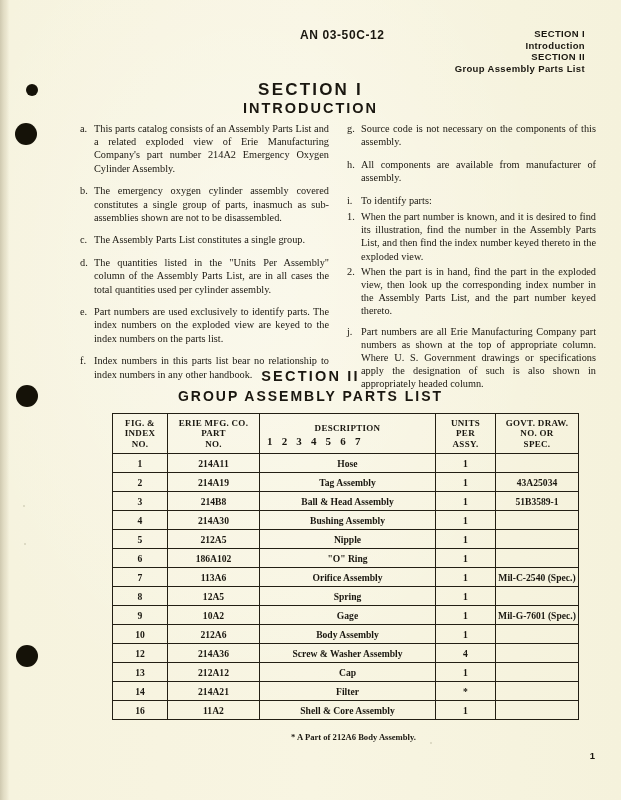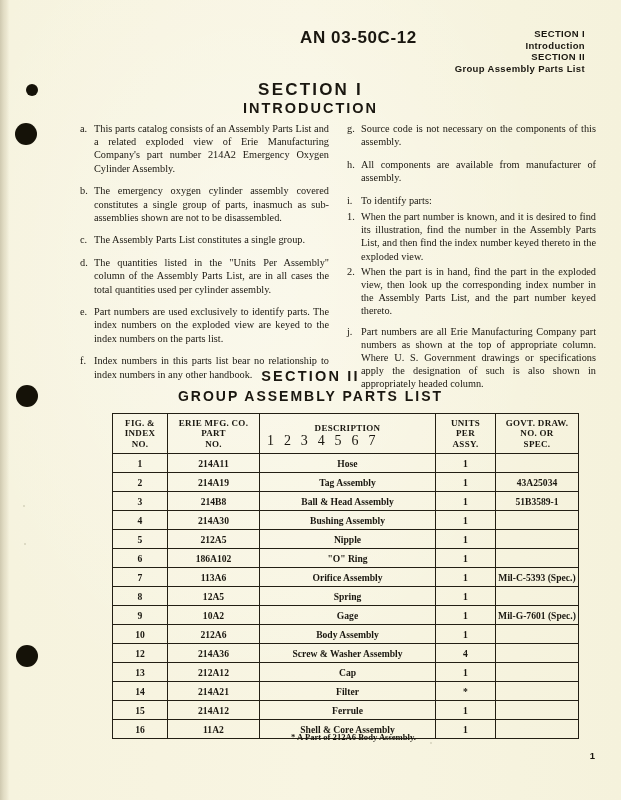--- a/index.html
+++ b/index.html
@@ -45,21 +45,21 @@
     left: 0; right: 18px;
     top: 28px;
     height: 46px;
   }
   #doc-number {
     position: absolute;
     left: 300px;
     top: 0px;
     font-family: "Liberation Sans", "DejaVu Sans", sans-serif;
     font-weight: bold;
-    font-size: 17px;
+    font-size: 12px;
     letter-spacing: 0.6px;
     white-space: nowrap;
   }
   #runhead-right {
     position: absolute;
     right: 18px;
     top: 0px;
     text-align: right;
     font-family: "Liberation Sans", "DejaVu Sans", sans-serif;
     font-weight: bold;
@@ -138,25 +138,25 @@
     line-height: 10.4px;
     text-align: center;
     vertical-align: middle;
     padding: 4px 1px 4px 1px;
     letter-spacing: 0.3px;
   }
   #parts-table thead th.desc-head {
     padding-bottom: 2px;
   }
   .desc-numbers {
-    font-size: 14px;
+    font-size: 11px;
     letter-spacing: 3.2px;
     display: block;
     margin-top: 2px;
-    font-weight: normal;
+    font-weight: bold;
     text-align: left;
     padding-left: 6px;
   }
   #parts-table tbody td {
     height: 19px;
     font-size: 9.6px;
     font-weight: bold;
     vertical-align: middle;
   }
   td.c-index { text-align: center; }
@@ -361,21 +361,21 @@
         <td class="c-part">186A102</td>
         <td class="c-desc">"O" Ring</td>
         <td class="c-units">1</td>
         <td class="c-govt"></td>
       </tr>
       <tr>
         <td class="c-index">7</td>
         <td class="c-part">113A6</td>
         <td class="c-desc">Orifice Assembly</td>
         <td class="c-units">1</td>
-        <td class="c-govt">Mil-C-5393  (Spec.)</td>
+        <td class="c-govt">Mil-C-2540  (Spec.)</td>
       </tr>
       <tr>
         <td class="c-index">8</td>
         <td class="c-part">12A5</td>
         <td class="c-desc">Spring</td>
         <td class="c-units">1</td>
         <td class="c-govt"></td>
       </tr>
       <tr>
         <td class="c-index">9</td>
@@ -406,27 +406,20 @@
         <td class="c-govt"></td>
       </tr>
       <tr>
         <td class="c-index">14</td>
         <td class="c-part">214A21</td>
         <td class="c-desc">Filter</td>
         <td class="c-units">*</td>
         <td class="c-govt"></td>
       </tr>
       <tr>
-        <td class="c-index">15</td>
-        <td class="c-part">214A12</td>
-        <td class="c-desc">Ferrule</td>
-        <td class="c-units">1</td>
-        <td class="c-govt"></td>
-      </tr>
-      <tr>
         <td class="c-index">16</td>
         <td class="c-part">11A2</td>
         <td class="c-desc">Shell &amp; Core Assembly</td>
         <td class="c-units">1</td>
         <td class="c-govt"></td>
       </tr>
     </tbody>
 </table>
 
 <div id="footnote">* A Part of 212A6 Body Assembly.</div>

